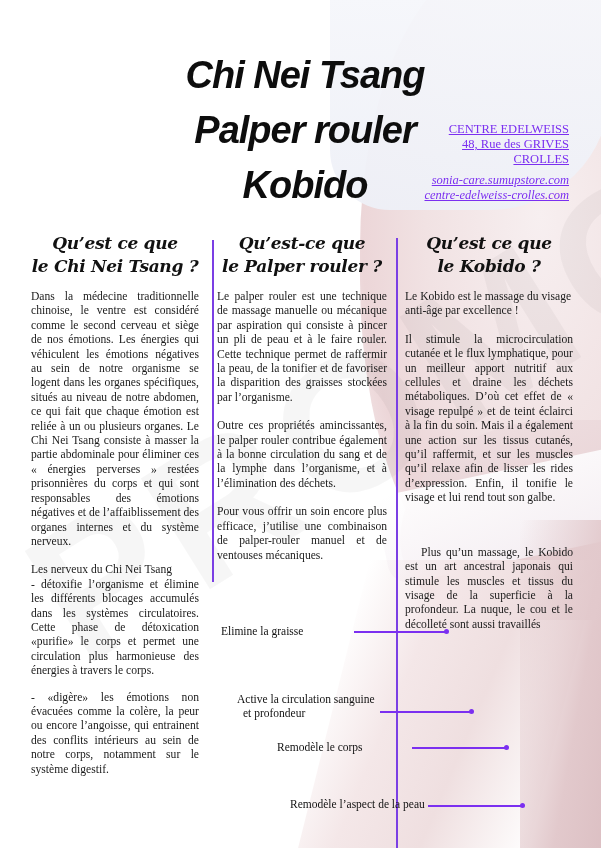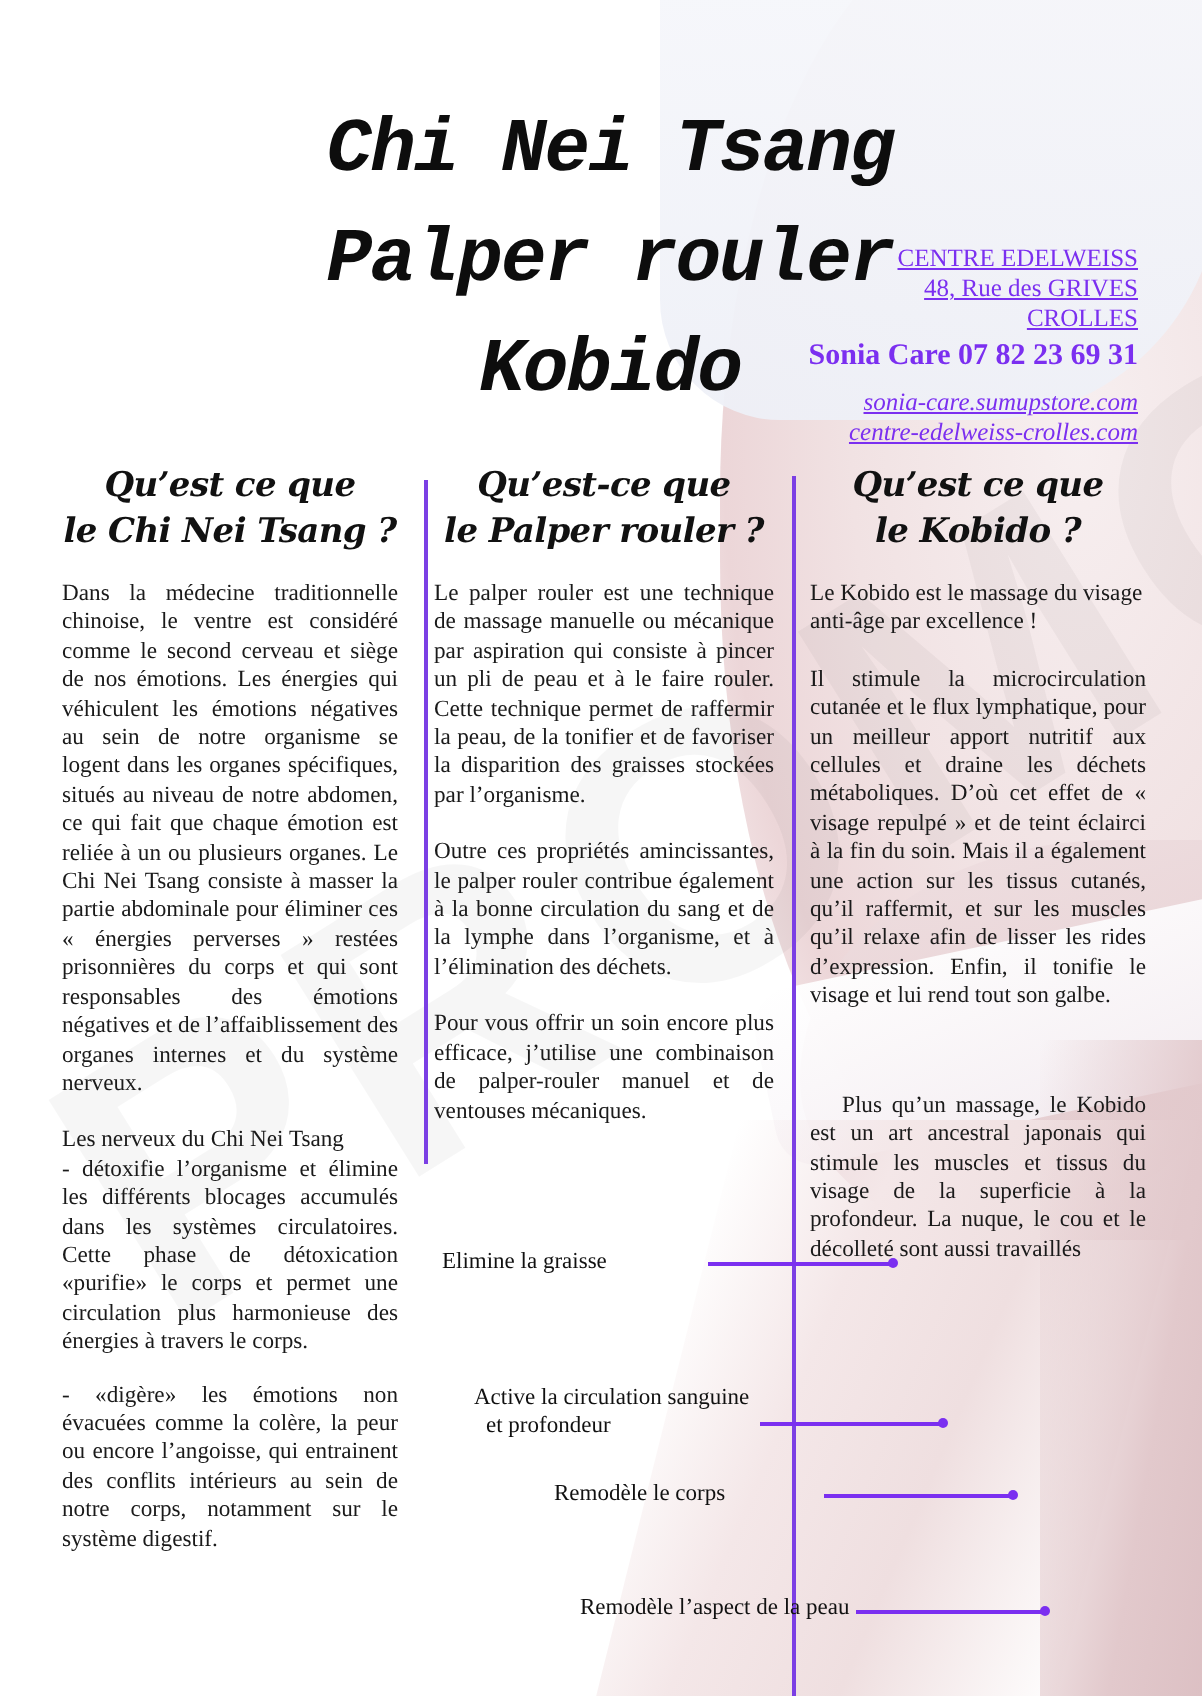--- a/index.html
+++ b/index.html
@@ -23,21 +23,21 @@
     background: linear-gradient(100deg, rgba(255,255,255,0) 0%, #f4e7e8 30%, #efdfe0 60%, rgba(255,255,255,0) 100%);
     transform: skewX(-14deg); }
   .bg .leg2 { position: absolute; left: 520px; top: 520px; width: 120px; height: 360px;
     background: linear-gradient(100deg, rgba(255,255,255,0) 0%, #e2c9cc 50%, #d7b8bc 100%); }
   .bg .watermark { position: absolute; left: -10px; top: 300px; font-family: "Liberation Sans", sans-serif;
     font-weight: bold; font-size: 190px; color: rgba(0,0,0,0.035); transform: rotate(-32deg); letter-spacing: 10px; }
 
   .content { position: absolute; inset: 0; z-index: 1; }
 
   .title { position: absolute; left: 150px; top: 48px; width: 310px; text-align: center;
-    font-family: Liberation Mono, monospace; font-style: italic; font-weight: bold; font-size: 38px; line-height: 55px; color: #0d0d0d; letter-spacing: -1px; }
+    font-family: Liberation Sans, sans-serif; font-style: italic; font-weight: bold; font-size: 38px; line-height: 55px; color: #0d0d0d; letter-spacing: -1px; }
 
   .contact { position: absolute; right: 32px; top: 122px; text-align: right; color: #7b2ff0; }
   .contact .line { font-size: 12.5px; line-height: 15px; text-decoration: underline; }
   .contact .phone { font-size: 15px; font-weight: bold; line-height: 20px; margin-top: 1px; }
   .contact .web { font-style: italic; font-size: 12.5px; line-height: 15px; text-decoration: underline; }
   .contact .web.first { margin-top: 6px; }
 
   .col { position: absolute; top: 232px; }
   .col h2 { font-family: "DejaVu Serif", serif; font-style: italic; font-weight: bold; font-size: 17px;
     line-height: 23px; text-align: center; color: #111; letter-spacing: -0.3px; margin-bottom: 12px; }
@@ -77,21 +77,20 @@
   <div class="title">
     <div>Chi Nei Tsang</div>
     <div>Palper rouler</div>
     <div>Kobido</div>
   </div>
 
   <div class="contact">
     <div class="line">CENTRE EDELWEISS</div>
     <div class="line">48, Rue des GRIVES</div>
     <div class="line">CROLLES</div>
-    <div class="phone">Sonia Care 07 82 23 69 31</div>
     <div class="web first">sonia-care.sumupstore.com</div>
     <div class="web">centre-edelweiss-crolles.com</div>
   </div>
 
   <div class="divider" id="div1"></div>
   <div class="divider" id="div2"></div>
 
   <div class="col" id="col1">
     <h2>
       <div>Qu’est ce que</div>

